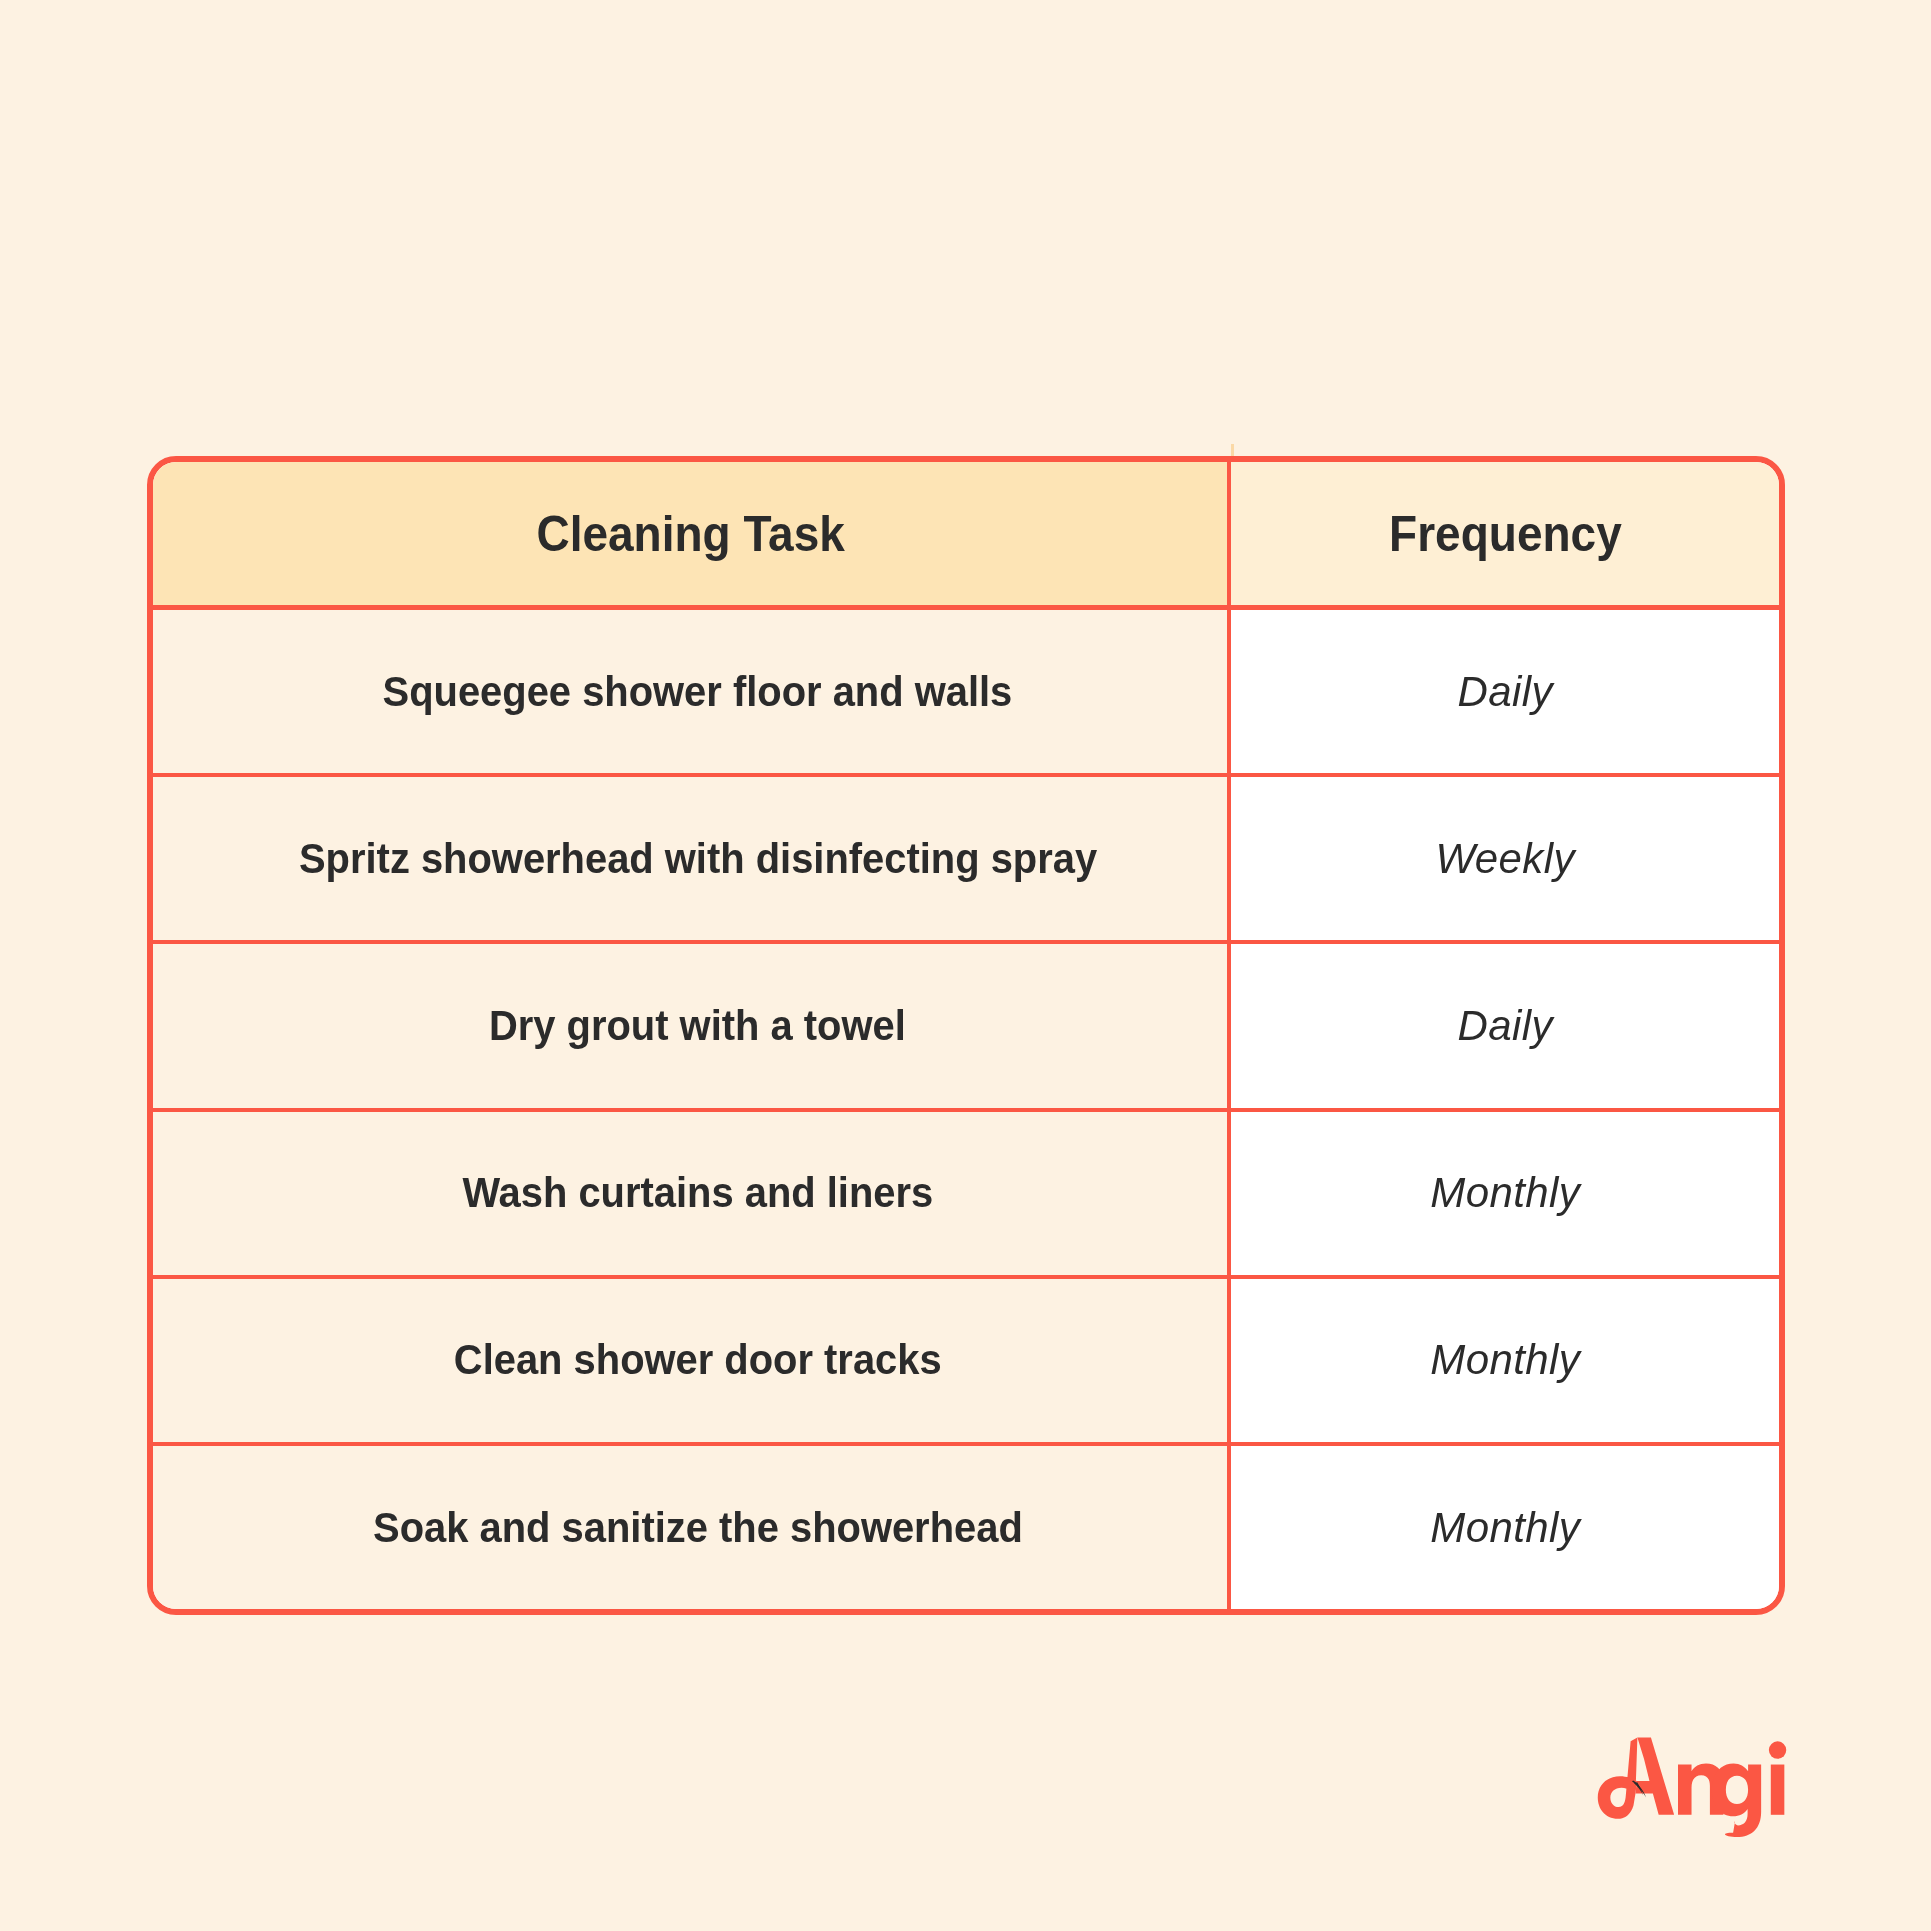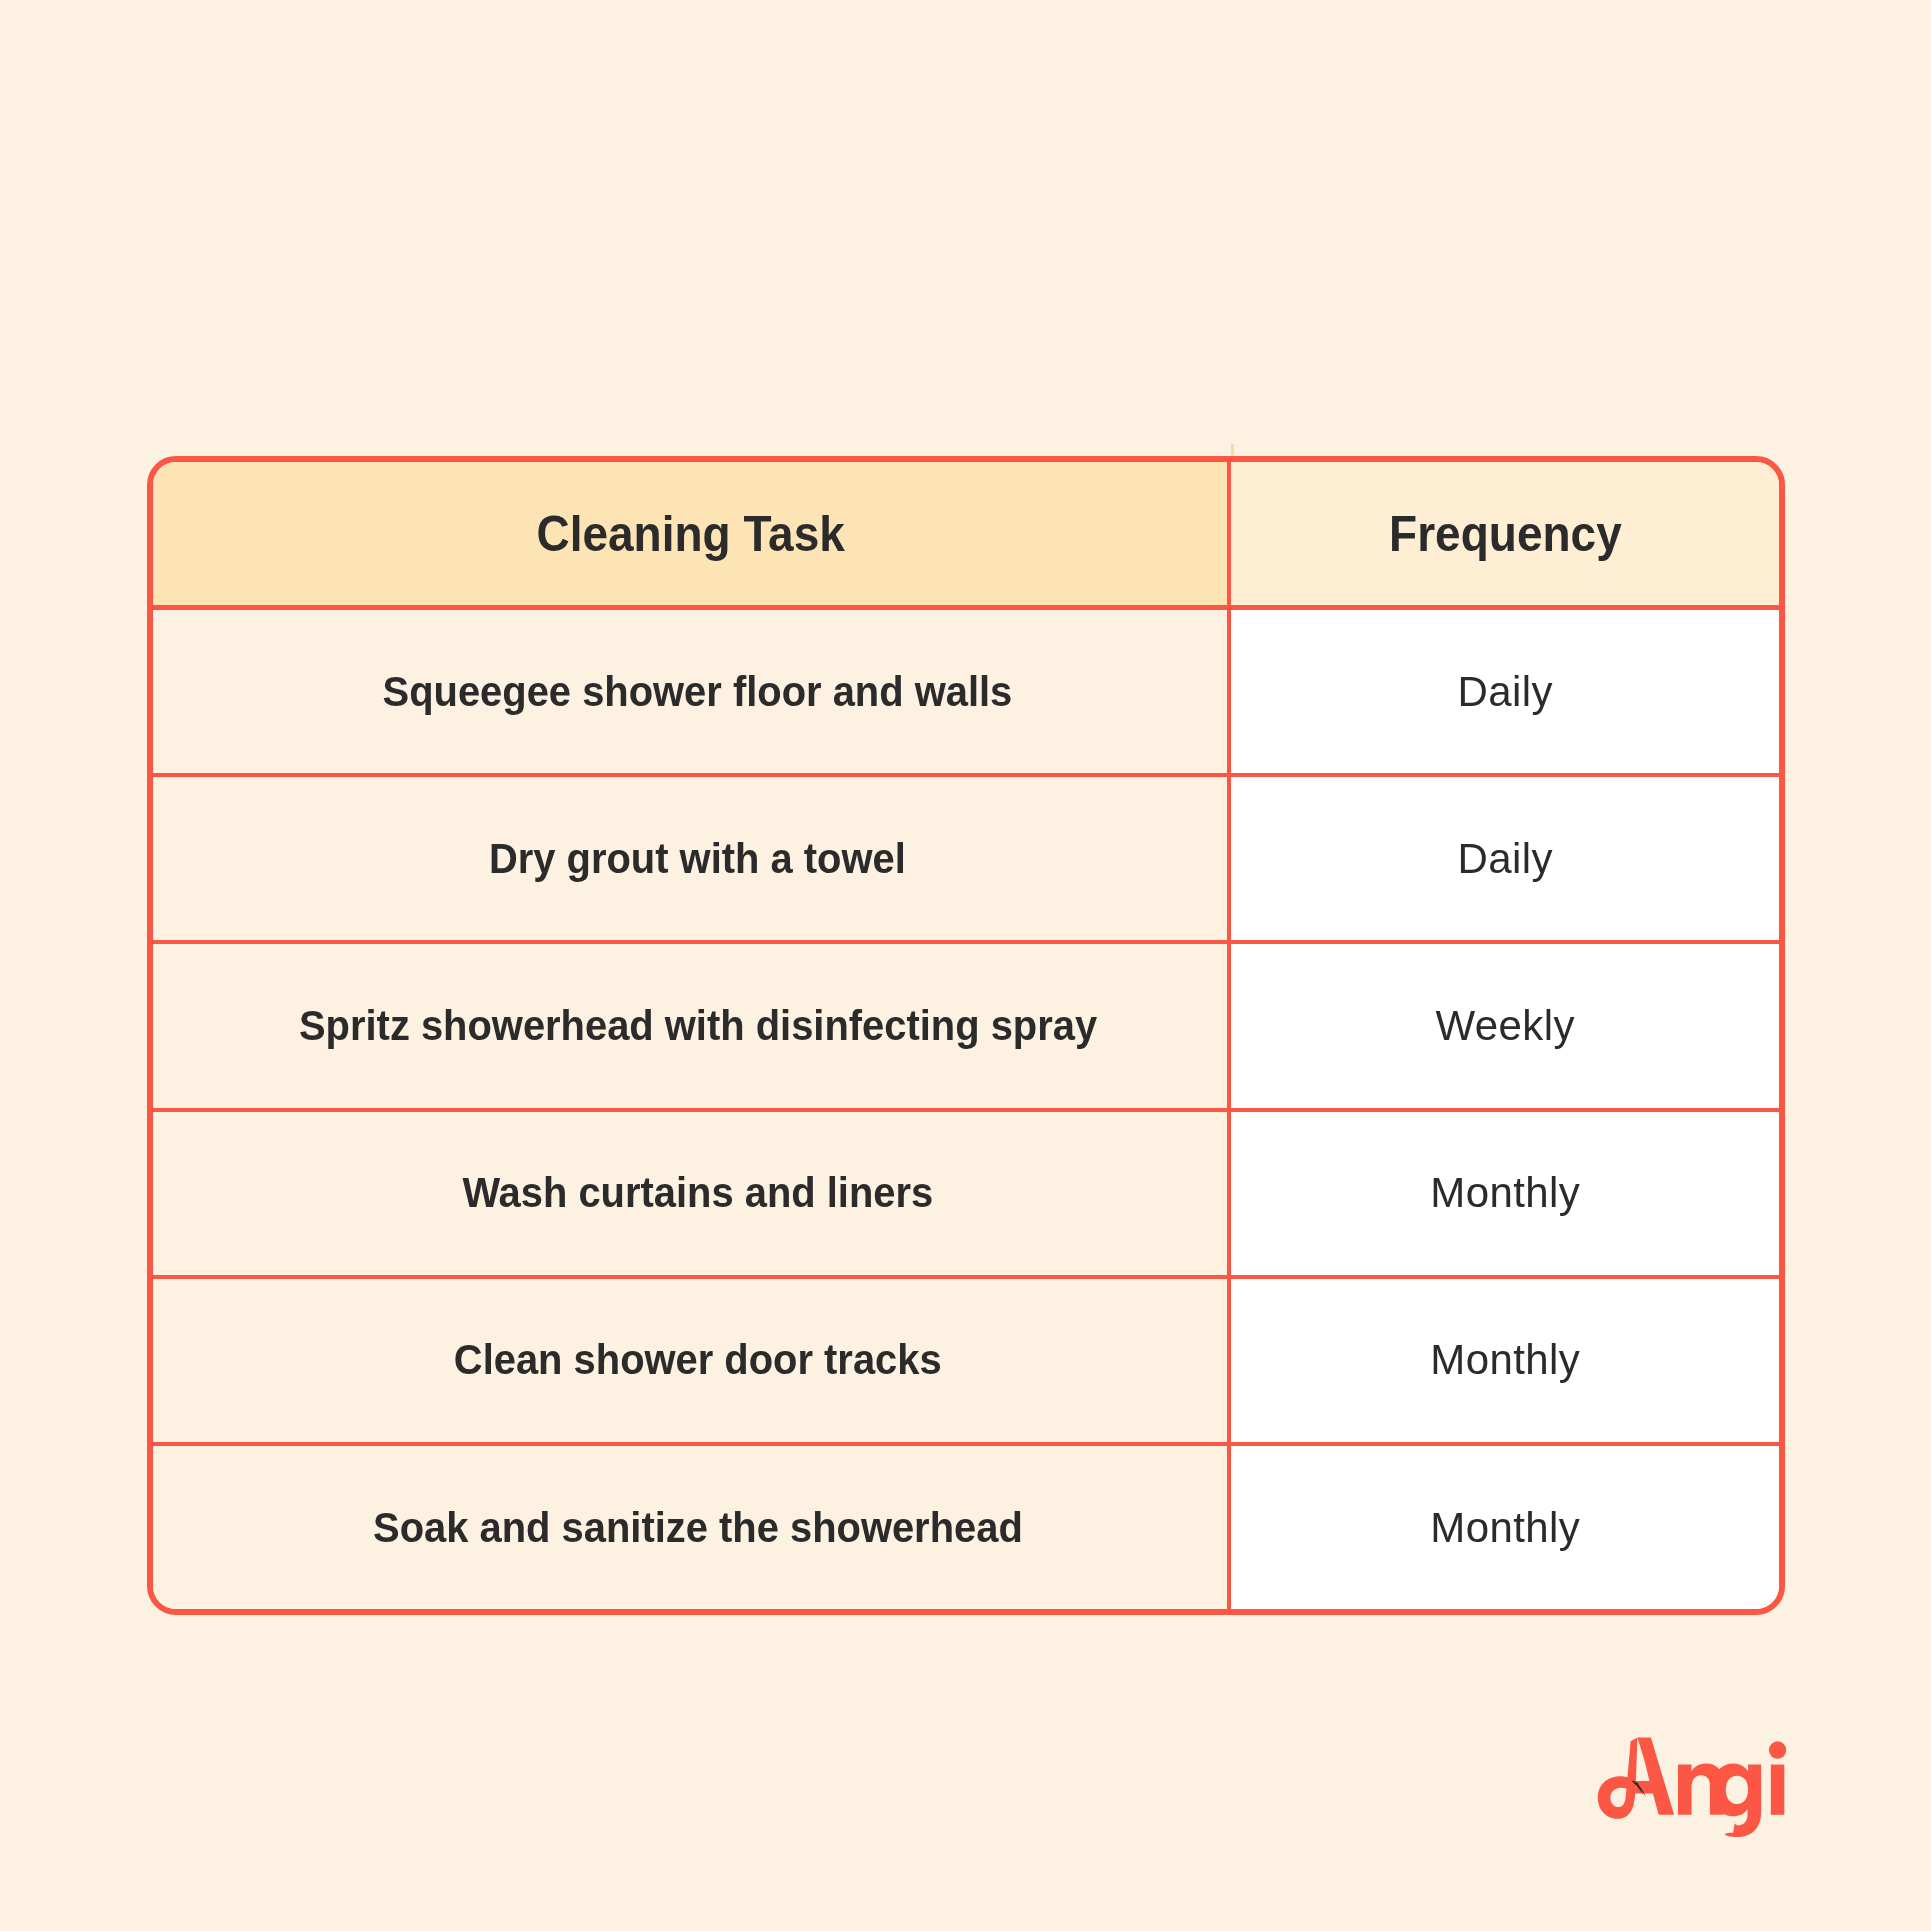--- a/index.html
+++ b/index.html
@@ -124,20 +124,21 @@
     display: inline-block;
     white-space: nowrap;
   }
   .freq-text {
     font-family: "Liberation Sans", sans-serif;
     font-weight: normal;
     font-size: 42px;
     color: #2B2B2B;
     letter-spacing: 0.4px;
     display: inline-block;
+    font-style: italic;
   }
 
   
   .logo {
     position: absolute;
     right: 137px;
     bottom: 93px;
     width: 203px;
     height: 116px;
   }
@@ -171,32 +172,32 @@
         <tr>
           <td class="task-cell">
             <span class="task-text">Squeegee shower floor and walls</span>
           </td>
           <td class="freq-cell">
             <span class="freq-text">Daily</span>
           </td>
         </tr>
         <tr>
           <td class="task-cell">
+            <span class="task-text">Spritz showerhead with disinfecting spray</span>
+          </td>
+          <td class="freq-cell">
+            <span class="freq-text">Weekly</span>
+          </td>
+        </tr>
+        <tr>
+          <td class="task-cell">
             <span class="task-text">Dry grout with a towel</span>
           </td>
           <td class="freq-cell">
             <span class="freq-text">Daily</span>
-          </td>
-        </tr>
-        <tr>
-          <td class="task-cell">
-            <span class="task-text">Spritz showerhead with disinfecting spray</span>
-          </td>
-          <td class="freq-cell">
-            <span class="freq-text">Weekly</span>
           </td>
         </tr>
         <tr>
           <td class="task-cell">
             <span class="task-text">Wash curtains and liners</span>
           </td>
           <td class="freq-cell">
             <span class="freq-text">Monthly</span>
           </td>
         </tr>

